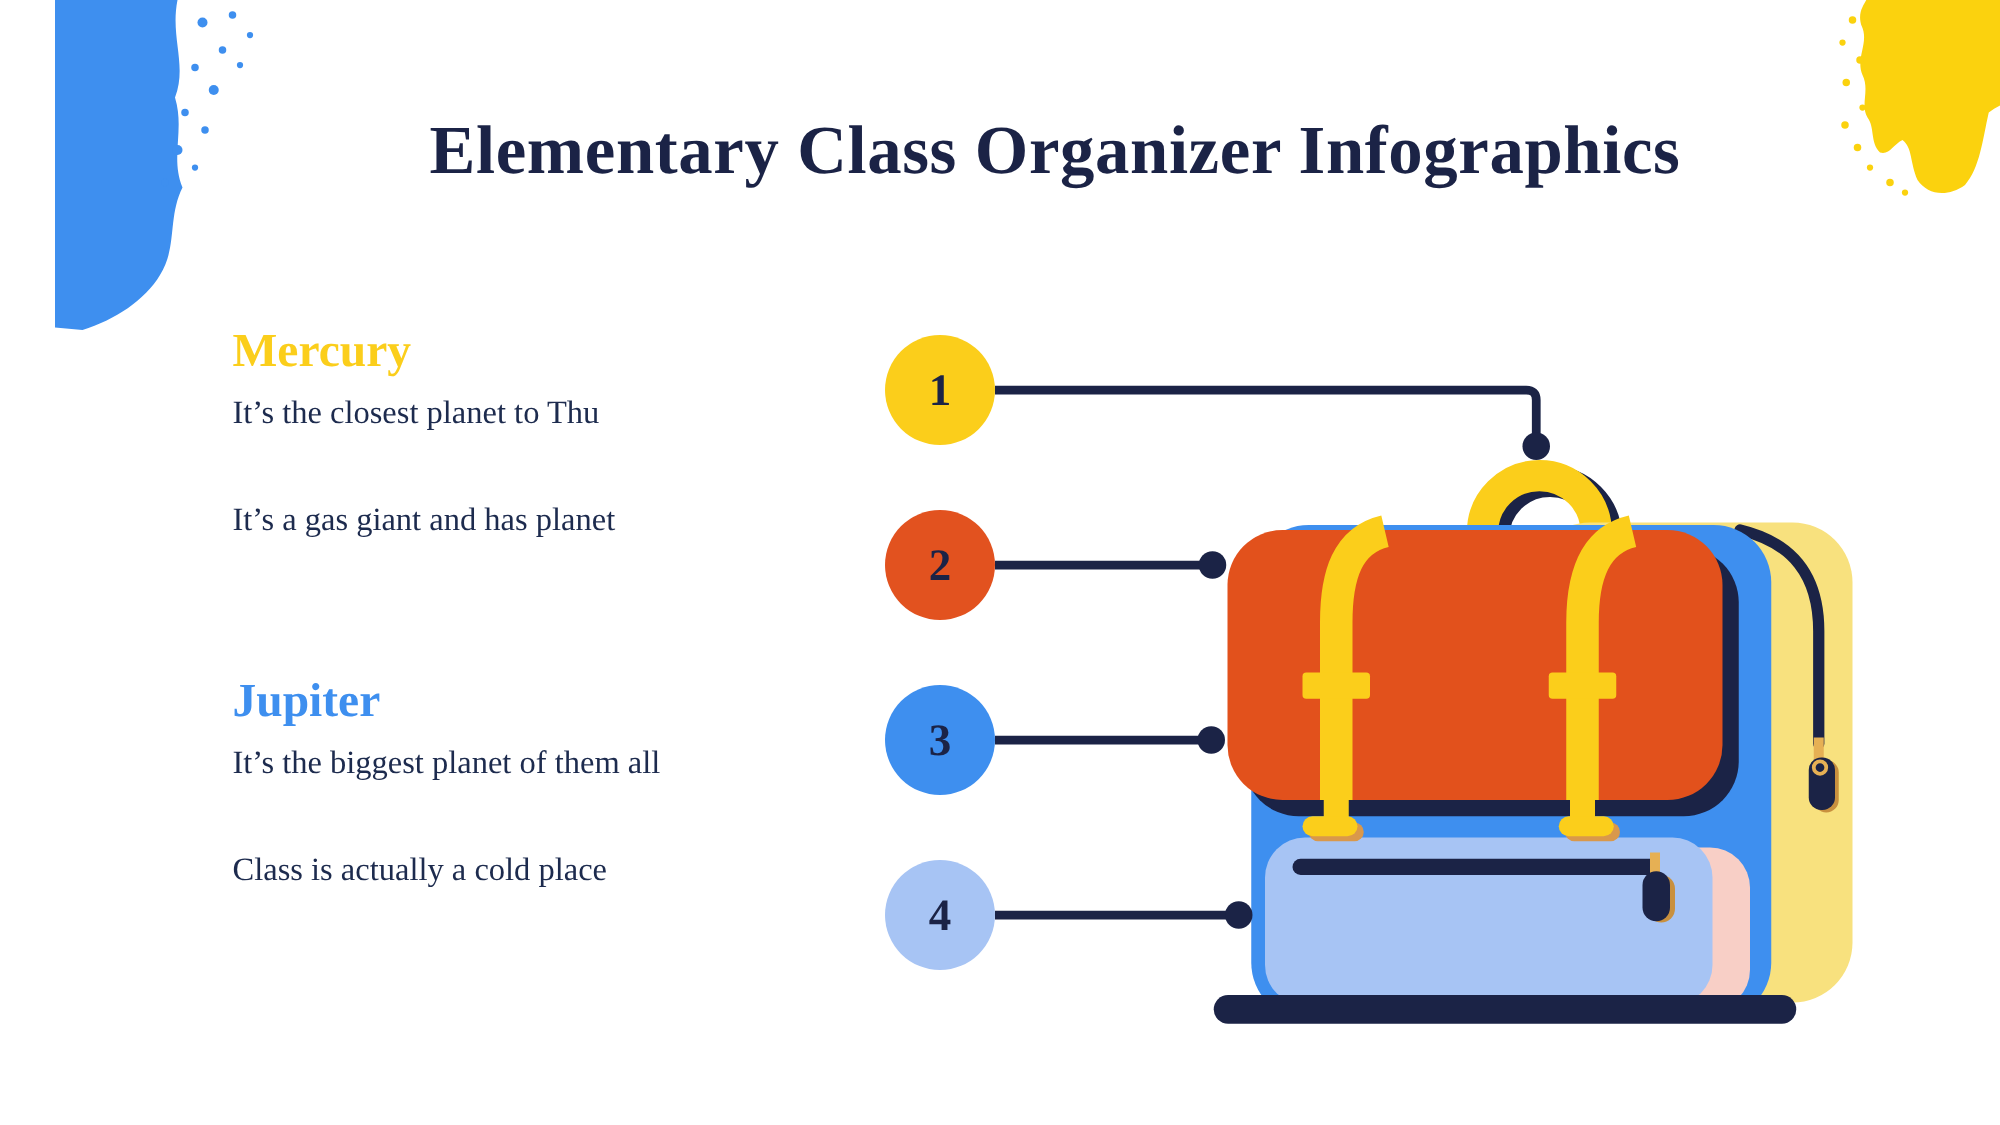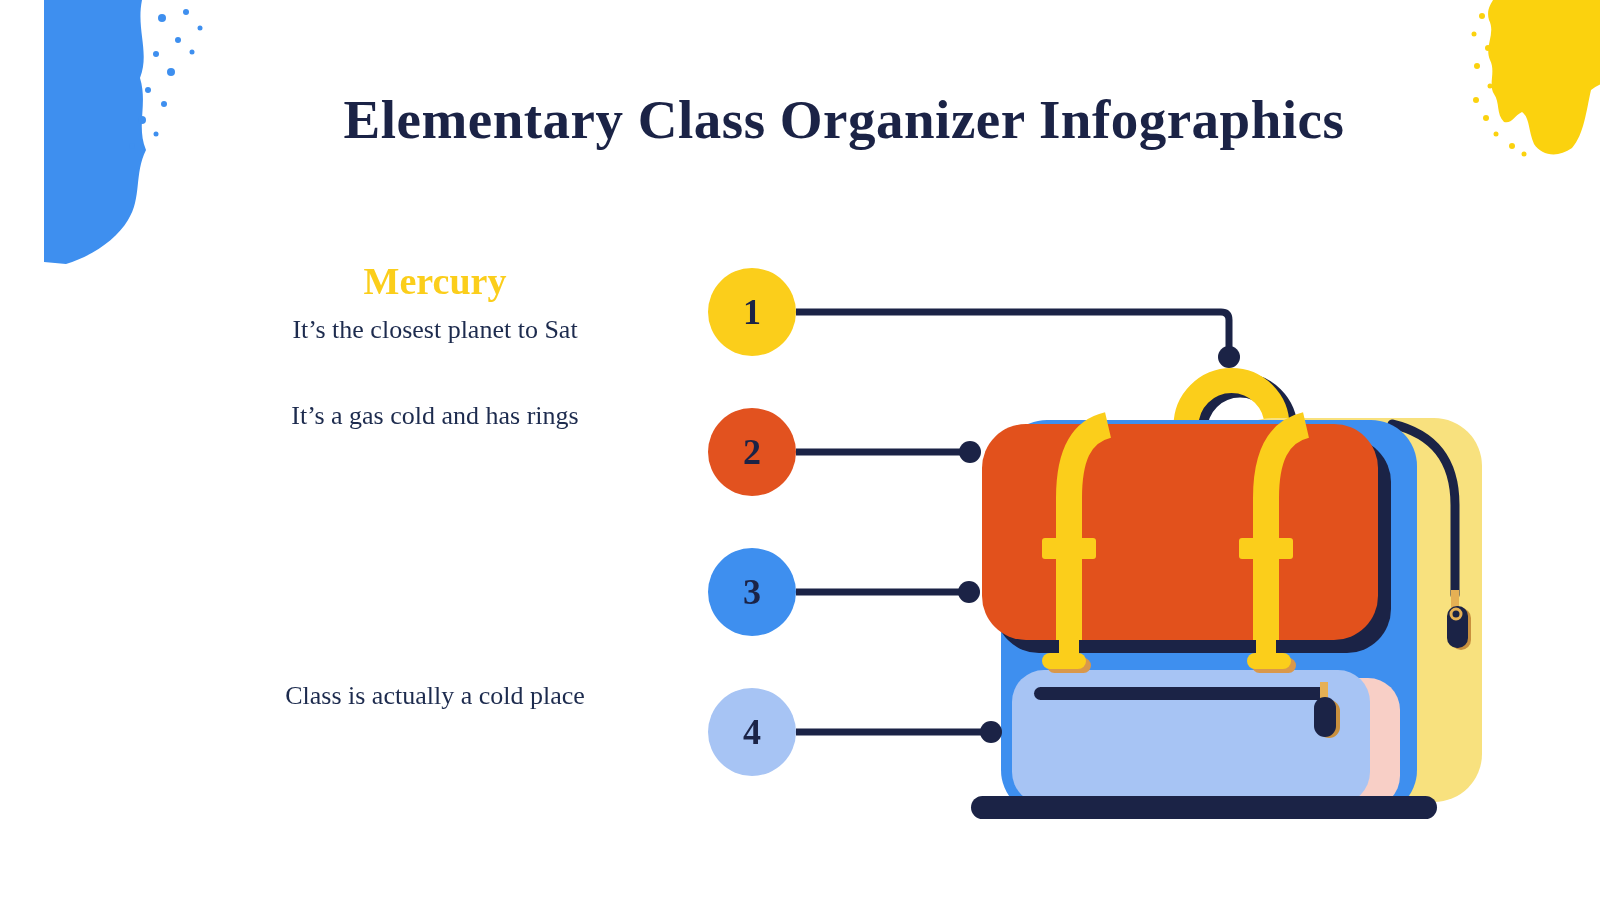--- a/index.html
+++ b/index.html
@@ -24,23 +24,22 @@
     right: 0;
     top: 88px;
     text-align: center;
     font-size: 55px;
     font-weight: 800;
     letter-spacing: 0.5px;
     color: #1B2346;
   }
   .item {
     position: absolute;
-    left: 126px;
+    left: 142px;
     width: 530px;
-    text-align: center;
   }
   .item-name {
     font-size: 38px;
     font-weight: 800;
     line-height: 1;
     margin-bottom: 16px;
   }
   .item-desc {
     font-size: 26px;
     color: #1D2B4E;
@@ -173,24 +172,28 @@
         <path d="M752,732 L939,732" fill="none"></path>
         <circle cx="947" cy="732" r="11" stroke="none"></circle>
       </g>
     </g>
   </svg>
 
   <div class="page-title">Elementary Class Organizer Infographics</div>
 
   <div class="item item-1">
     <div class="item-name" style="color: rgb(251, 206, 27);">Mercury</div>
-    <div class="item-desc">It’s the closest planet to Sat</div>
+    <div class="item-desc">It’s the closest planet to Thu</div>
   </div>
   <div class="item item-2">
-    <div class="item-desc">It’s a gas cold and has rings</div>
+    <div class="item-desc">It’s a gas giant and has planet</div>
+  </div>
+  <div class="item item-3">
+    <div class="item-name" style="color: rgb(62, 143, 239);">Jupiter</div>
+    <div class="item-desc">It’s the biggest planet of them all</div>
   </div>
   <div class="item item-4">
     <div class="item-desc">Class is actually a cold place</div>
   </div>
 
   <div class="step step-1" style="background-color: rgb(251, 206, 27);">1</div>
   <div class="step step-2" style="background-color: rgb(226, 82, 31);">2</div>
   <div class="step step-3" style="background-color: rgb(62, 143, 239);">3</div>
   <div class="step step-4" style="background-color: rgb(167, 196, 244);">4</div>
 

